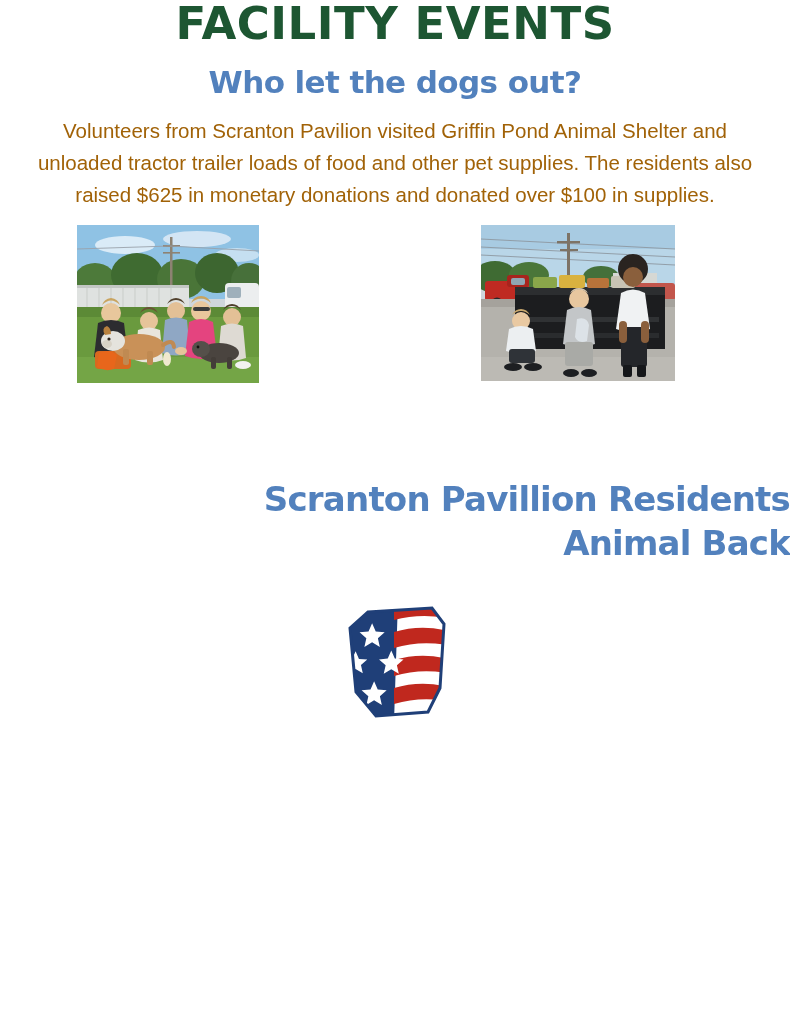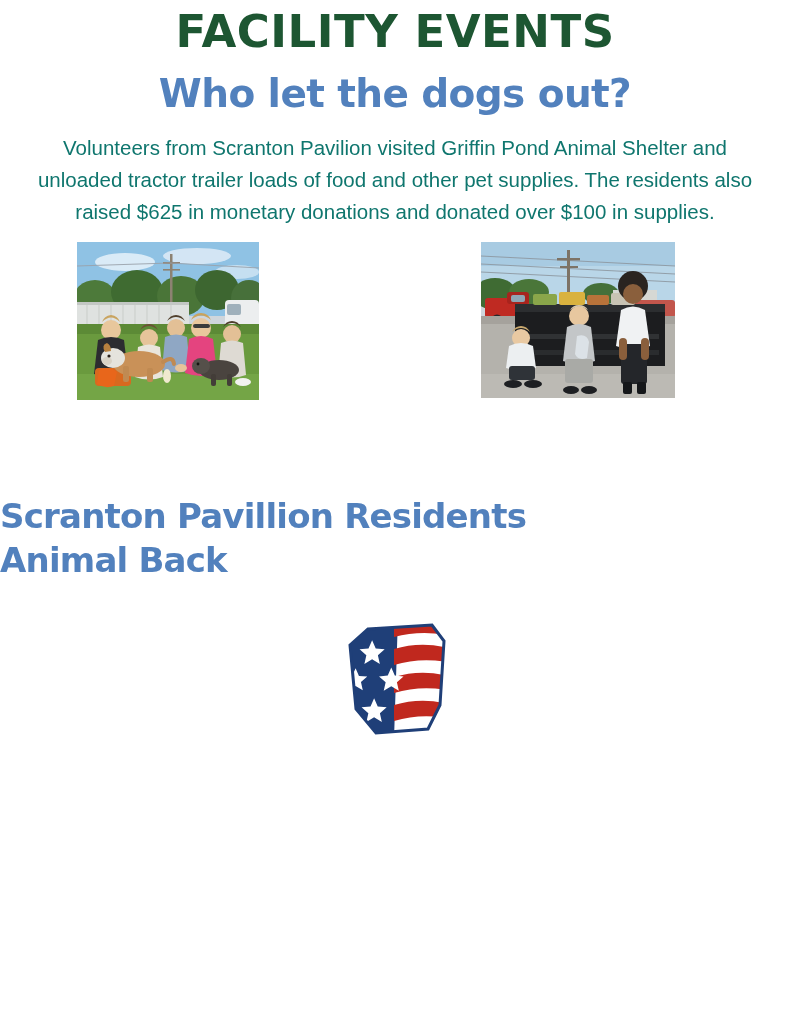--- a/index.html
+++ b/index.html
@@ -25,53 +25,53 @@
 
   
   .main-title {
     font-family: "DejaVu Sans", sans-serif;
     font-weight: bold;
     font-size: 45px;
     letter-spacing: 0.5px;
     color: #1d5632;
     text-align: center;
     margin: 0;
-    padding-top: 8px;
+    padding-top: 0;
     line-height: 1.06;
     white-space: nowrap;
   }
 
   .sub-title {
     font-family: "DejaVu Sans", sans-serif;
     font-weight: bold;
-    font-size: 39px;
+    font-size: 31px;
     letter-spacing: -0.6px;
     color: #5281bd;
     text-align: center;
     margin: 17px 0 0 0;
     line-height: 1.1;
   }
 
   .section-title {
     font-family: "DejaVu Sans", sans-serif;
     font-weight: bold;
     font-size: 34px;
     letter-spacing: -0.8px;
     color: #5281bd;
-    text-align: left;
+    text-align: right;
     margin: 0;
     line-height: 1.28;
   }
 
   
   .body-text {
     font-family: "Liberation Sans", sans-serif;
     font-weight: 300;
     font-size: 20.5px;
-    color: #0f766e;
+    color: #a16207;
     text-align: center;
     line-height: 1.57;
     margin: 0 auto;
   }
 
   #intro-paragraph {
     width: 740px;
     padding-top: 16px;
   }
 

